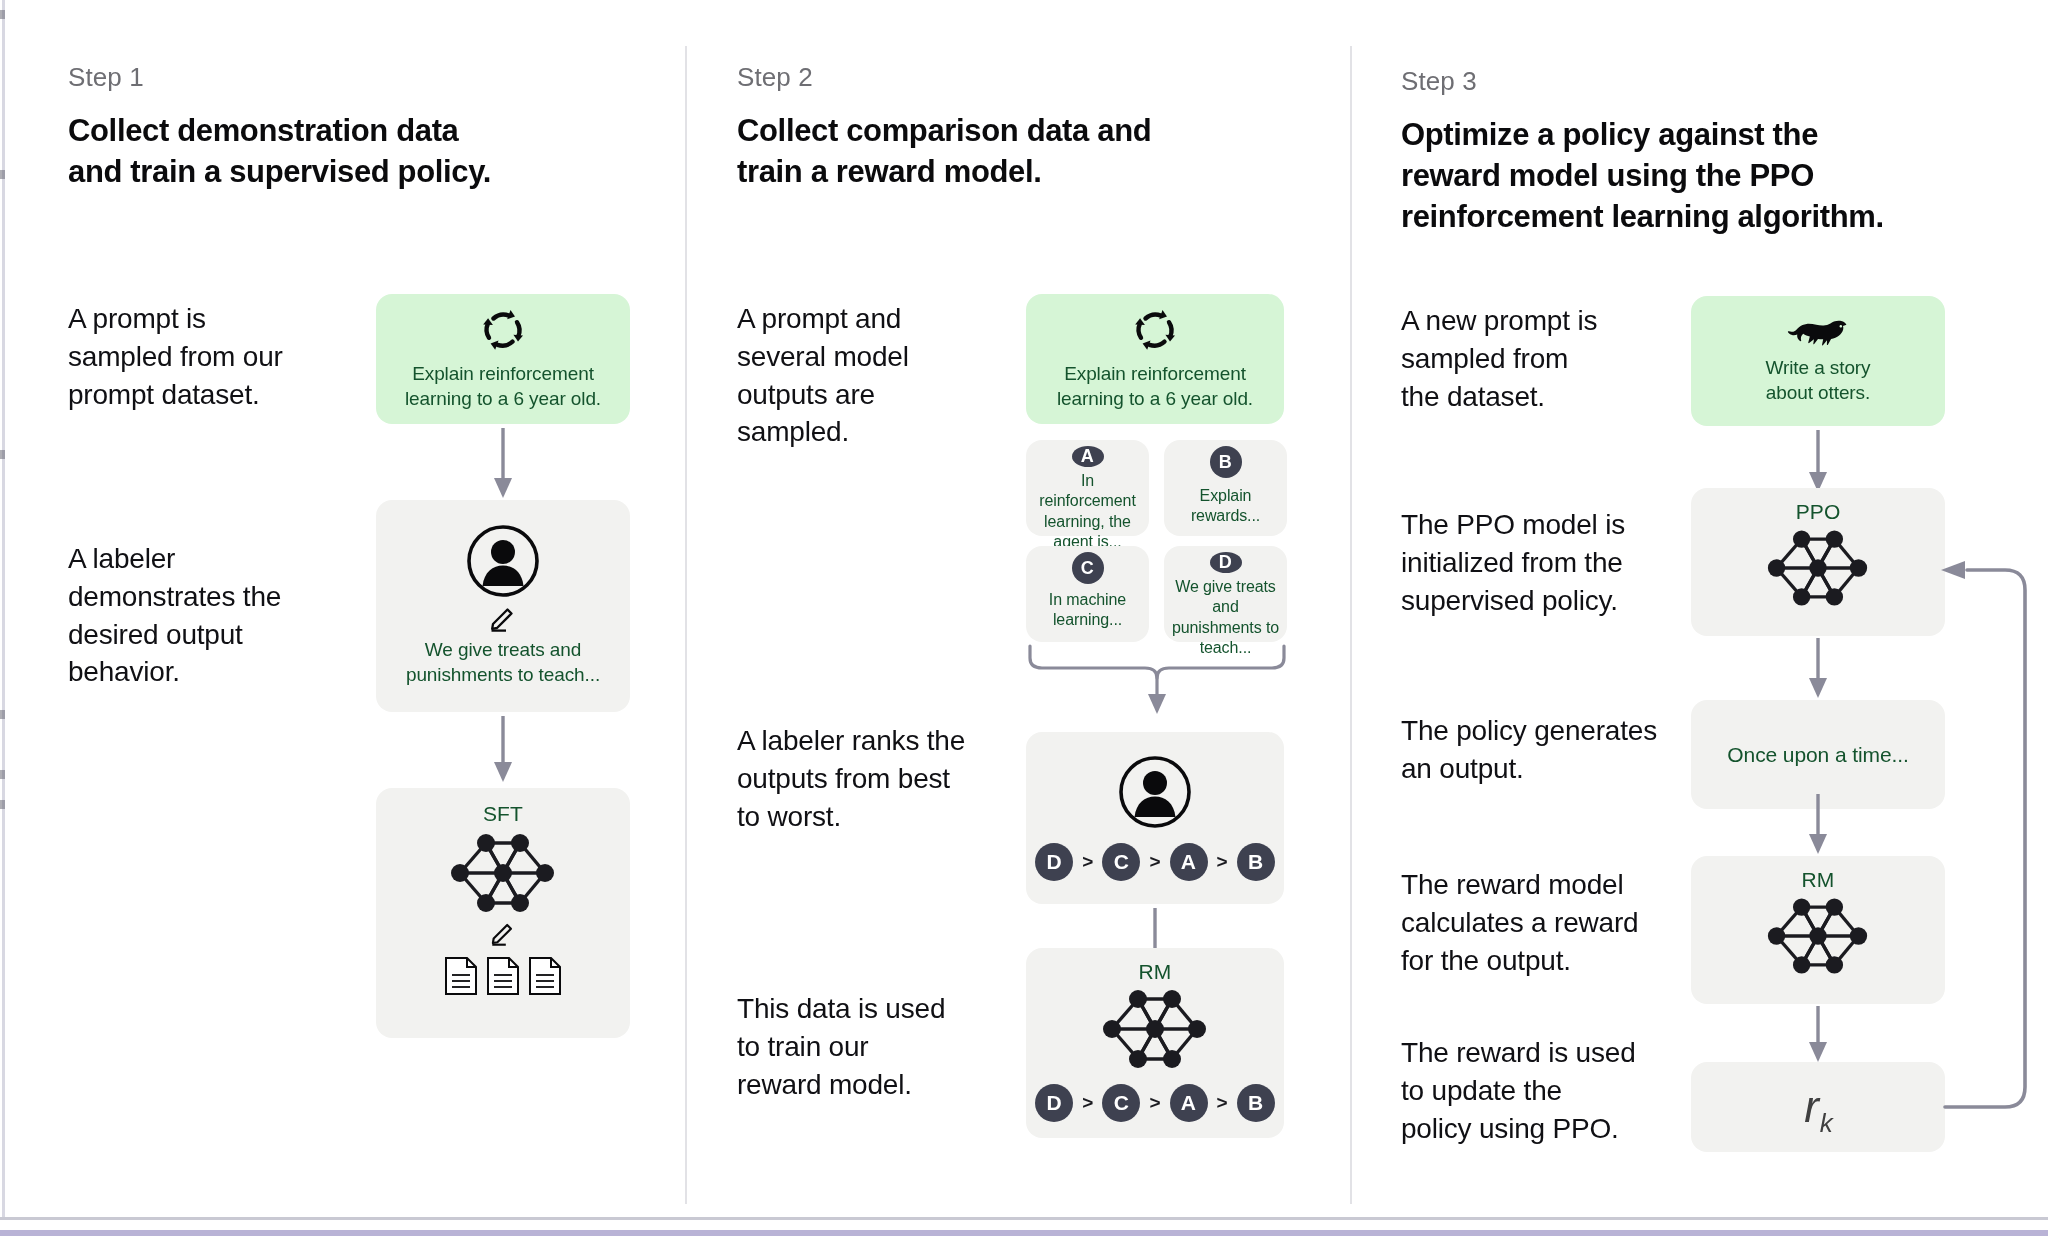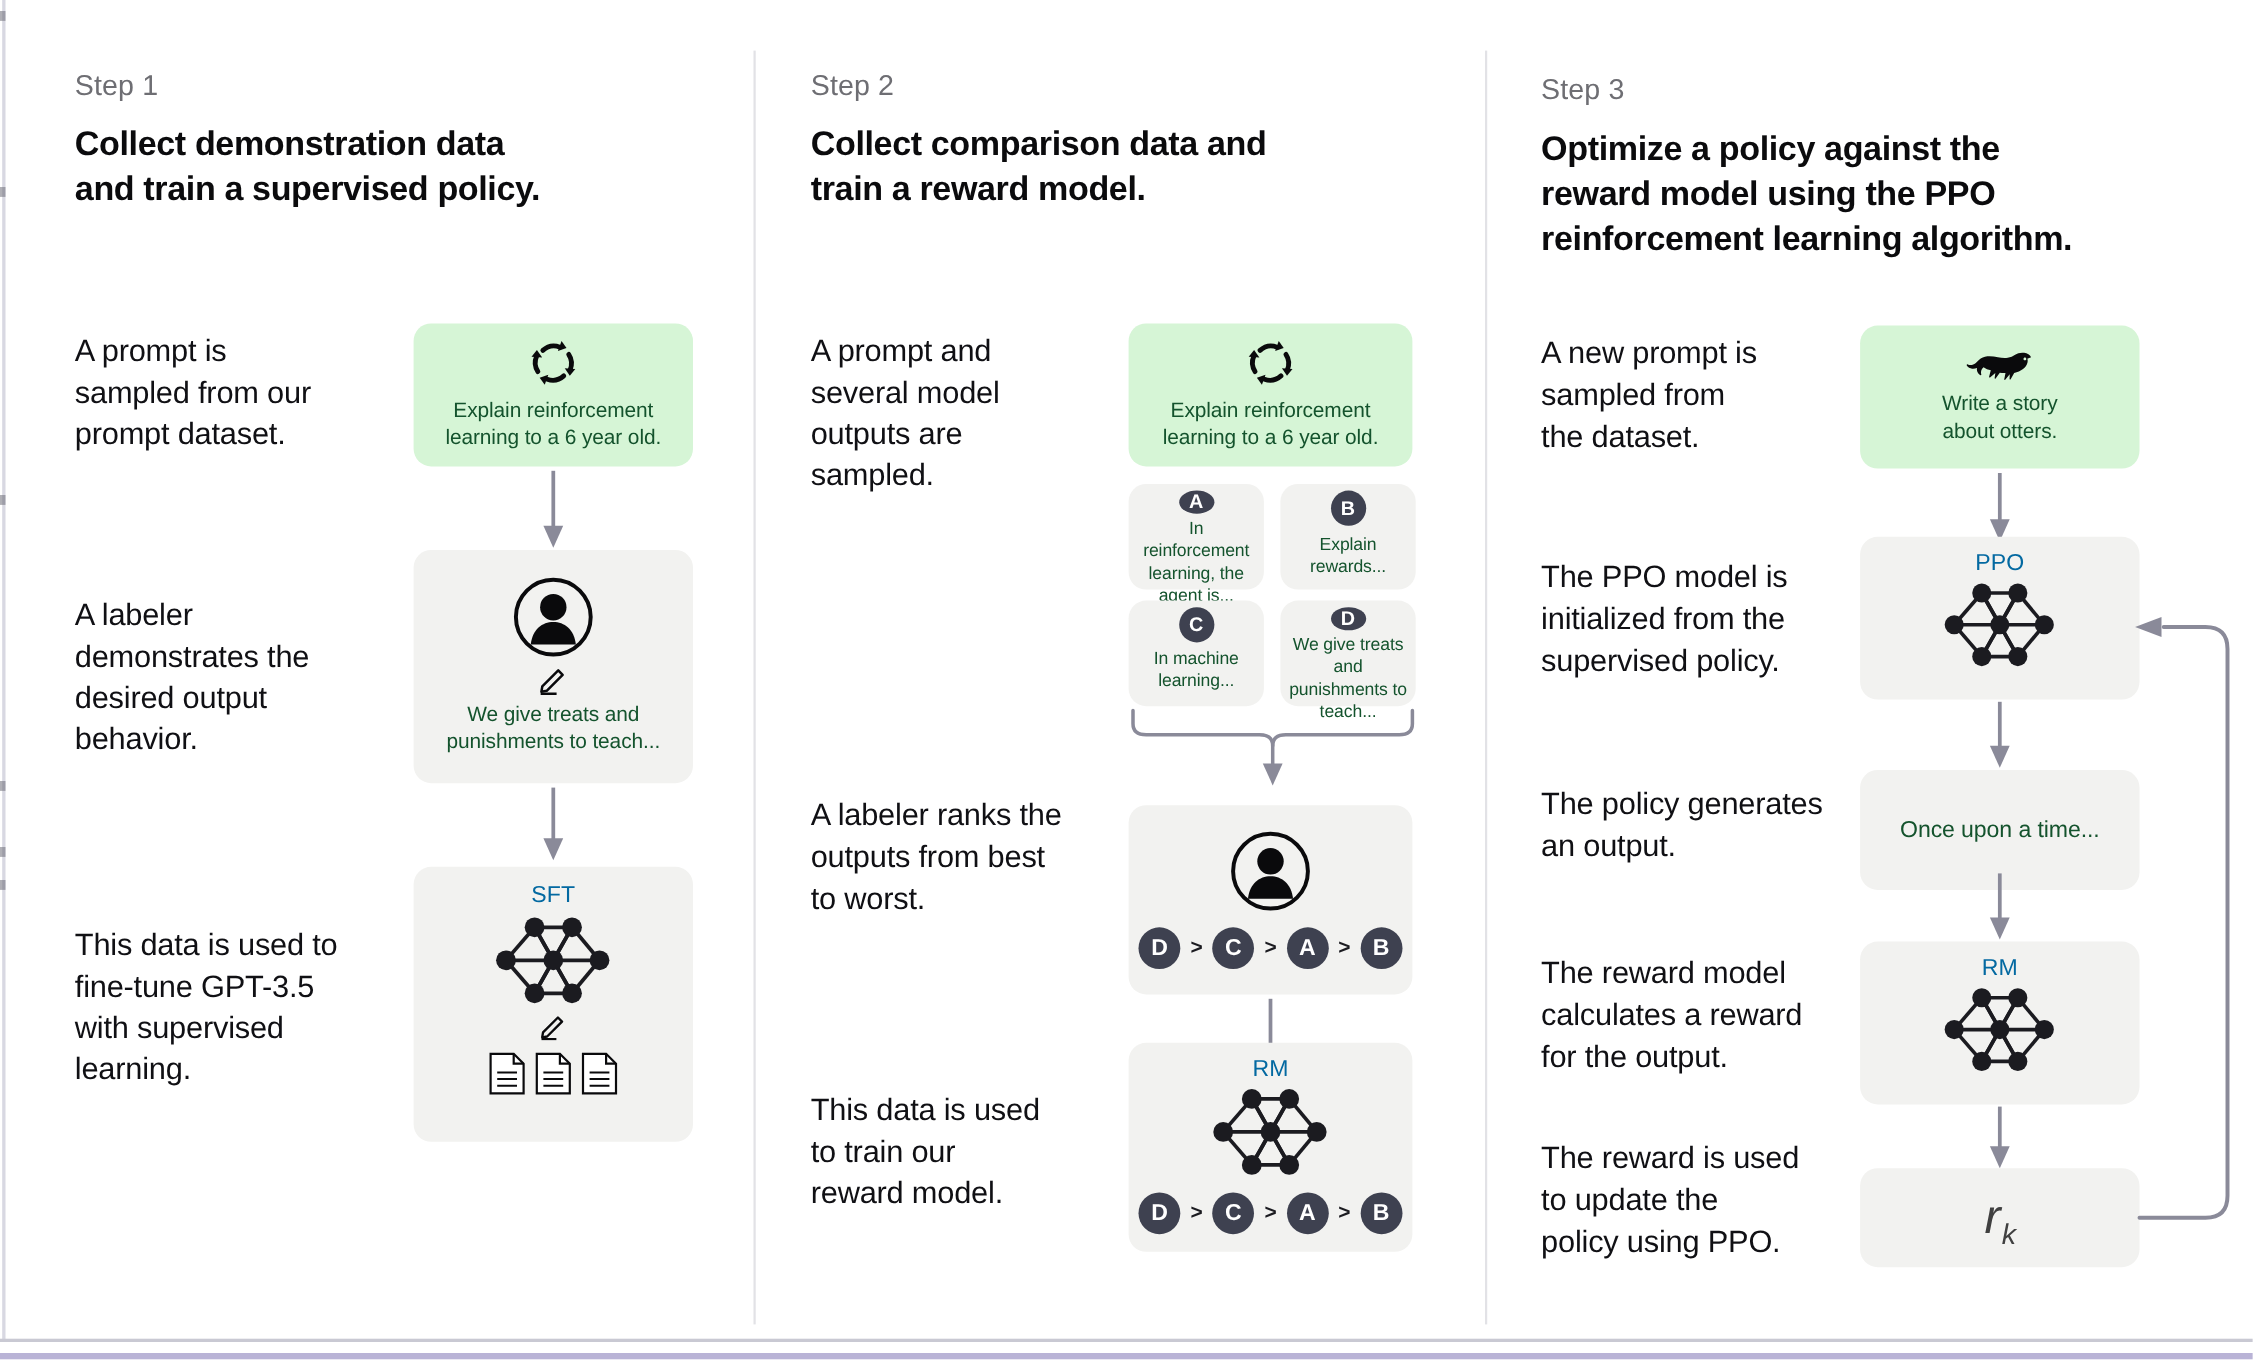--- a/index.html
+++ b/index.html
@@ -101,21 +101,21 @@
   .card-cap {
     font-size: 19px;
     color: #14532d;
     text-align: center;
     line-height: 1.3;
     letter-spacing: -.1px;
   }
   .card-cap.small { font-size: 16px; line-height: 1.28; }
   .card-label {
     font-size: 21px;
-    color: #0369a1;
+    color: #14532d;
     text-align: center;
     letter-spacing: .1px;
   }
   .card-body {
     position: absolute;
     left: 0; right: 0; top: 0; bottom: 0;
     display: flex;
     flex-direction: column;
     align-items: center;
     justify-content: center;
@@ -188,24 +188,20 @@
     <div class="step-title" style="left:68px; top:110px; width:560px; white-space:pre-line;">Collect demonstration data
 and train a supervised policy.</div>
 
     <div class="desc" style="left:68px; top:300px; width:270px; white-space:pre-line;">A prompt is
 sampled from our
 prompt dataset.</div>
     <div class="desc" style="left:68px; top:540px; width:290px; white-space:pre-line;">A labeler
 demonstrates the
 desired output
 behavior.</div>
-    <div class="desc" style="left:68px; top:840px; width:310px; white-space:pre-line;">This data is used to
-fine-tune GPT-3.5
-with supervised
-learning.</div>
 
     <div class="card green" style="left:376px; top:294px; width:254px; height:130px;">
       <div class="card-body">
         <svg width="48" height="48" viewBox="0 0 48 48" style="margin-bottom:8px;">
           <g fill="none" stroke="#0a0a0c" stroke-width="4.4" stroke-linecap="round">
             <path d="M14.5 12.5 A15 15 0 0 1 30 9.6"></path>
             <path d="M38 16.2 A15 15 0 0 1 39.2 30.5"></path>
             <path d="M33.5 35.7 A15 15 0 0 1 18.5 38.8"></path>
             <path d="M10 31.8 A15 15 0 0 1 8.9 17.6"></path>
           </g>

